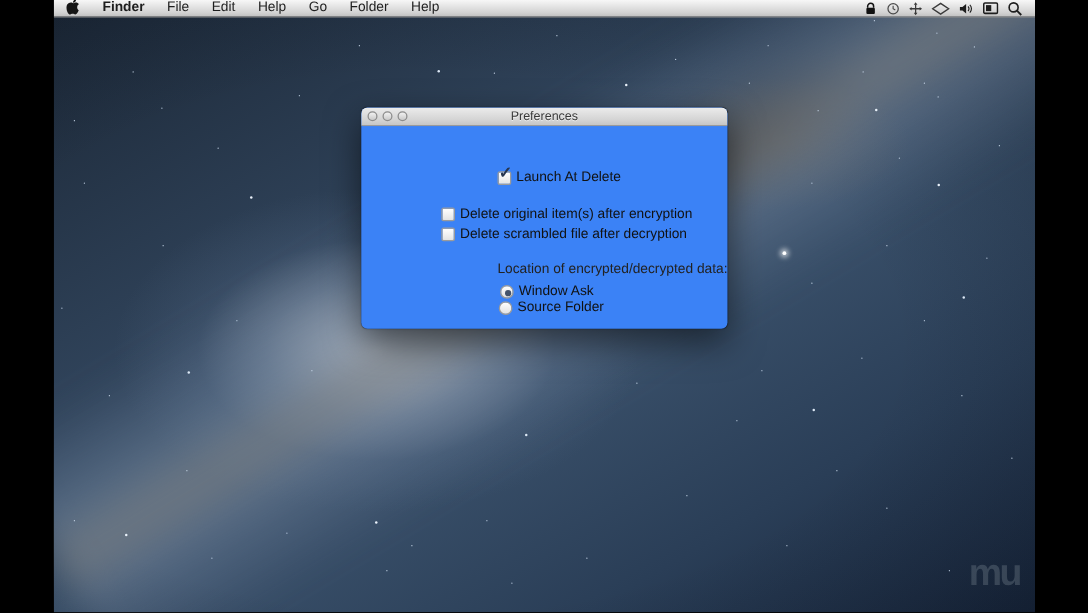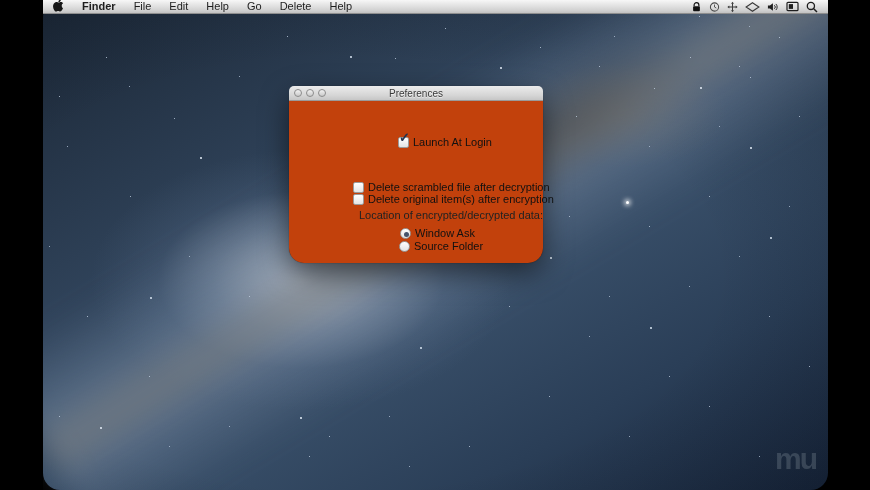--- a/index.html
+++ b/index.html
@@ -9,21 +9,20 @@
   
   .desktop { position:absolute; left:43px; top:0; width:785px; height:490px; overflow:hidden; }
 
   
   .wallpaper { position:absolute; inset:0;
     background:
       radial-gradient(ellipse 210px 130px at 258px 280px, rgba(196,200,206,0.85), rgba(150,165,185,0.45) 42%, rgba(100,122,152,0.18) 68%, transparent 100%),
       radial-gradient(ellipse 150px 75px at 580px 115px, rgba(122,108,84,0.32), transparent 70%),
       radial-gradient(ellipse 120% 110% at 38% 56%, transparent 40%, rgba(7,12,20,0.55) 100%),
       linear-gradient(150deg, #1b2736 0%, #32465e 38%, #3d546e 52%, #2a3e57 78%, #17253b 100%);
-    border-radius: 17px;
   }
   .galaxy-band { position:absolute; left:-68px; top:65px; width:1000px; height:260px;
     transform:rotate(-31deg);
     background:
       radial-gradient(ellipse 200px 70px at 62% 44%, rgba(60,52,44,0.45), transparent 75%),
       linear-gradient(to bottom, transparent 8%, rgba(120,140,165,0.38) 34%, rgba(165,175,185,0.5) 50%, rgba(118,134,158,0.36) 66%, transparent 92%),
       linear-gradient(to bottom, transparent 40%, rgba(42,40,38,0.42) 47%, rgba(58,50,40,0.38) 53%, transparent 62%);
     filter:blur(14px);
   }
   .stars { position:absolute; width:1px; height:1px; border-radius:50%; background:transparent; }
@@ -58,36 +57,36 @@
     border-bottom:1px solid #8e8e8e;
     display:flex; align-items:center; font-size:11px; color:#1d1d1d; padding:0 8px; }
   .apple-menu { display:flex; align-items:center; padding:0 9px 0 2px; }
   .menu-item { padding:0 9px; line-height:13px; white-space:nowrap; }
   .menu-item.app { font-weight:bold; }
   .menubar .spacer { flex:1; }
   .status-icons { display:flex; align-items:center; gap:7px; padding-right:2px; }
   .status-icons .sicon { display:flex; align-items:center; }
 
   
-  .window { position:absolute; left:246px; top:86px; width:254px; height:177px;
-    border-radius:15px; background:#c2410c;
+  .window { position:absolute; left:246px; top:86px; width:293px; height:177px;
+    border-radius:5px; background:#3b82f6;
     box-shadow:0 10px 28px rgba(0,0,0,0.55), 0 0 1px rgba(0,0,0,0.6); }
   .titlebar { position:absolute; left:0; top:0; right:0; height:15px;
     border-radius:5px 5px 0 0;
     background:linear-gradient(#ececec, #d4d4d4 70%, #c6c6c6);
     border-bottom:1px solid #9a9a9a;
     display:flex; align-items:center; padding:0 5px; }
   .tl { width:8px; height:8px; border-radius:50%; margin-right:4px;
     background:linear-gradient(#f2f2f2, #c9c9c9); border:1px solid #8c8c8c; }
   .title { position:absolute; left:0; right:0; text-align:center; font-size:10px;
     color:#3a3a3a; text-shadow:0 1px 0 rgba(255,255,255,0.6); }
   .content { position:absolute; left:0; top:16px; right:0; bottom:0; font-size:11px; color:#111; }
   .row { position:absolute; display:flex; align-items:center; gap:4px; white-space:nowrap; }
   .row-launch { left:109px; top:34px; }
-  .row-cb2 { left:64px; top:63px;margin-top:28px; }
+  .row-cb2 { left:64px; top:63px; }
   .row-cb3 { left:64px; top:79px; }
   .row-section { left:0; right:0; top:107px; justify-content:flex-end; color:#222; }
   .row-radio1 { left:111px; top:125px; }
   .row-radio2 { left:110px; top:138px;justify-content:space-between; }
 
   .checkbox { position:relative; width:11px; height:11px; border:1px solid #9b9b9b; border-radius:2px;
     background:linear-gradient(#ffffff, #e4e4e4); flex:0 0 auto; }
   .checkbox .check { display:none; position:absolute; left:0px; top:-6px; font-size:13px;
     font-weight:bold; color:#26354f; line-height:11px; }
   .checkbox.checked .check { display:block; }
@@ -118,21 +117,21 @@
           <svg width="11" height="13" viewBox="0 0 13 15">
             <path fill="#161616" d="M11.8 10.7c-.3.8-.5 1.2-.9 1.9-.6.9-1.4 2.1-2.4 2.1-.9 0-1.2-.6-2.4-.6s-1.5.6-2.4.6c-1 0-1.8-1.1-2.4-2C-.2 10.2-.4 7 .9 5.3c.9-1.2 2.3-1.9 3.5-1.9 1 0 1.6.6 2.4.6.8 0 1.3-.6 2.4-.6 1.1 0 2.1.6 2.8 1.5-2.4 1.3-2 4.8-.2 5.8zM8.7 2.4c.4-.5.7-1.3.6-2.2-.8.1-1.7.5-2.2 1.2-.5.5-.9 1.4-.7 2.1.9.1 1.8-.5 2.3-1.1z"></path>
           </svg>
         </span>
       </span>
       <span class="menu-item app">Finder</span>
       <span class="menu-item">File</span>
       <span class="menu-item">Edit</span>
       <span class="menu-item">Help</span>
       <span class="menu-item">Go</span>
-      <span class="menu-item">Delete</span>
+      <span class="menu-item">Folder</span>
       <span class="menu-item">Help</span>
       <div class="spacer"></div>
       <div class="status-icons">
         <span class="sicon">
           <svg width="11" height="12" viewBox="0 0 12 12">
               <path d="M3.4 5.2V3.9a2.6 2.6 0 015.2 0v1.3" fill="none" stroke="#111" stroke-width="1.3"></path>
               <rect x="2.3" y="5.2" width="7.4" height="5.4" rx="1" fill="#111"></rect>
             </svg>
         </span>
         <span class="sicon">
@@ -179,21 +178,21 @@
         <span class="tl"></span>
         <span class="tl"></span>
         <span class="title">Preferences</span>
       </div>
       <div class="content">
 
         <div class="row row-launch">
           <span class="checkbox checked">
               <span class="check">✓</span>
             </span>
-          <span class="label">Launch At Login</span>
+          <span class="label">Launch At Delete</span>
         </div>
 
         <div class="row row-cb2">
           <span class="checkbox"></span>
           <span class="label">Delete original item(s) after encryption</span>
         </div>
 
         <div class="row row-cb3">
           <span class="checkbox"></span>
           <span class="label">Delete scrambled file after decryption</span>

